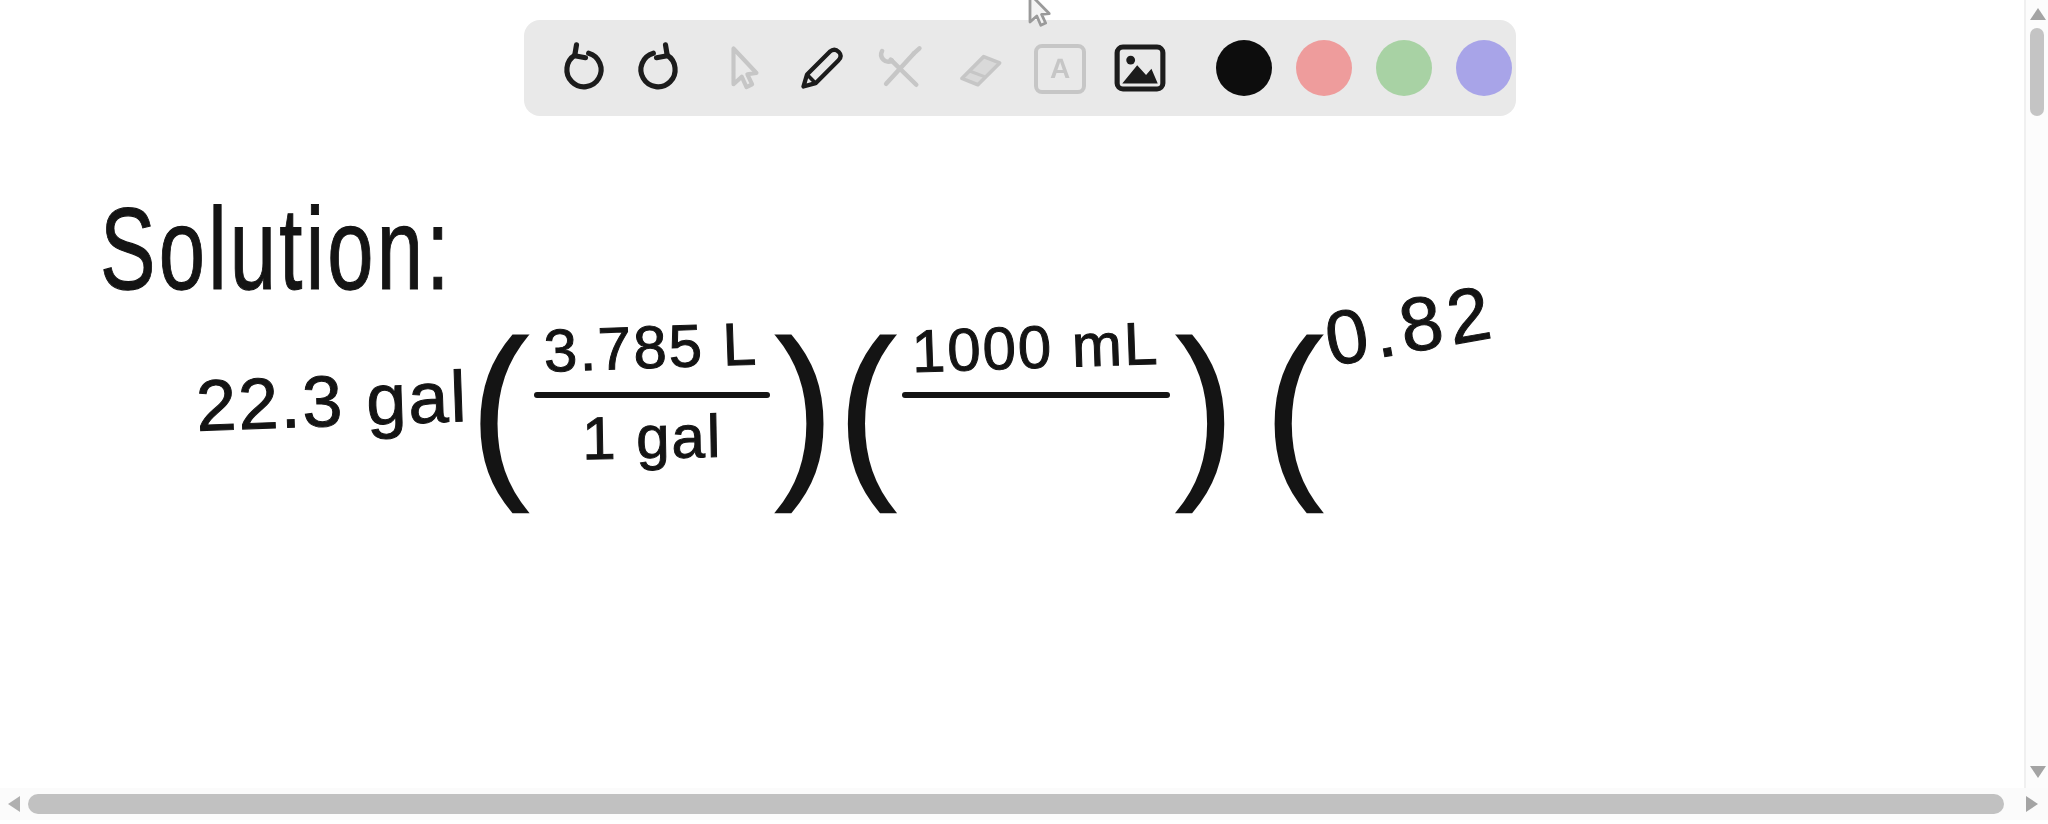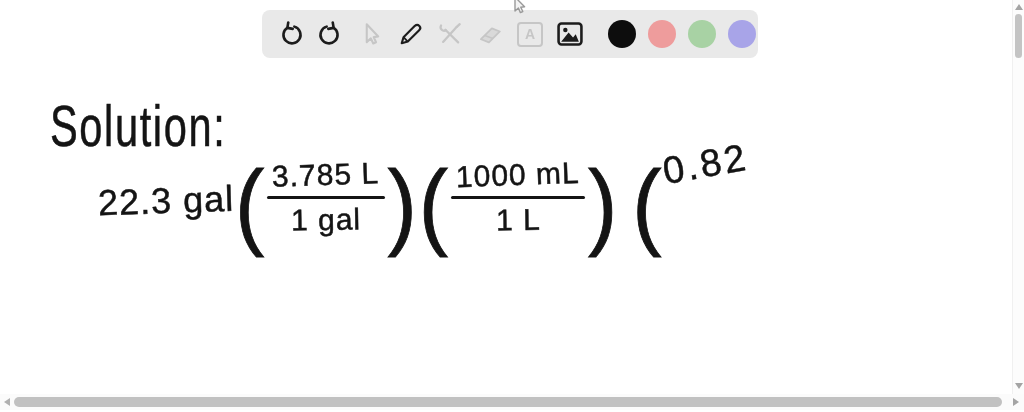--- a/index.html
+++ b/index.html
@@ -170,21 +170,20 @@
       <span class="num">3.785 L</span>
       <span class="bar"></span>
       <span class="den">1 gal</span>
     </span>
     <span class="paren">)</span>
 
     <span class="paren">(</span>
     <span class="frac">
       <span class="num">1000 mL</span>
       <span class="bar"></span>
-      <span class="den">1 L</span>
     </span>
     <span class="paren">)</span>
 
     <span class="paren gap-left">(</span>
     <span class="partial">0.82</span>
   </div>
 
   <div class="vscroll">
     <div class="tri up"></div>
     <div class="vthumb"></div>

